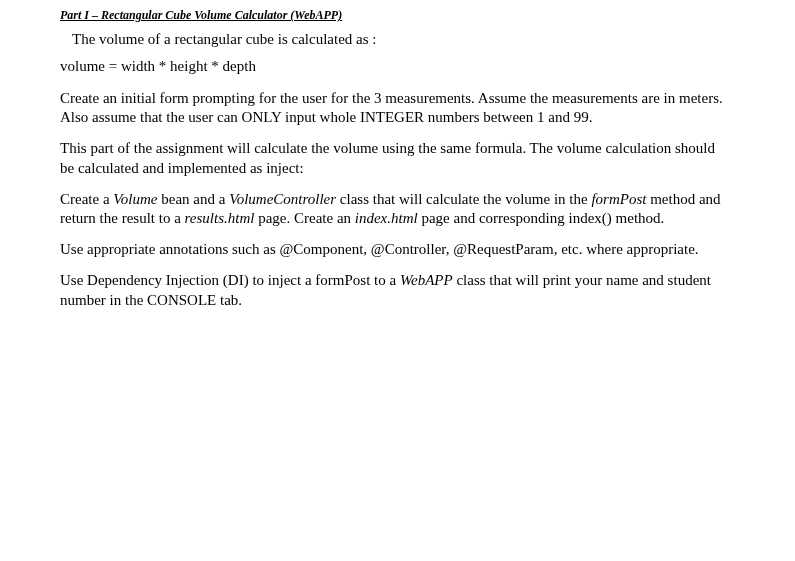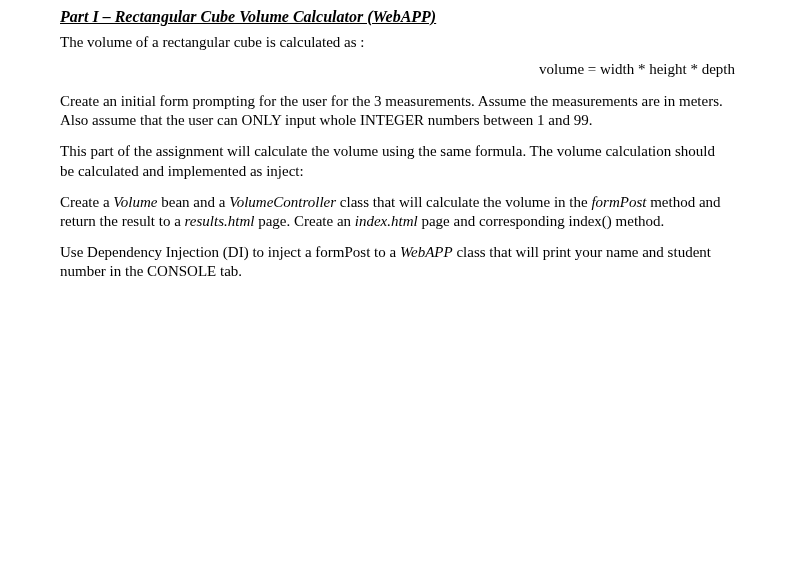--- a/index.html
+++ b/index.html
@@ -14,33 +14,33 @@
       height: 561px;
       overflow: hidden;
     }
     .page {
       padding: 8px 60px 16px 60px;
     }
     .title {
       font-weight: bold;
       font-style: italic;
       text-decoration: underline;
-      font-size: 16px;
+      font-size: 12px;
       margin: 0 0 8px 0;
     }
     .diagram-wrap {
       display: flex;
       justify-content: center;
       margin: 6px 0 8px 0;
     }
     .intro {
-      margin: 6px 0 6px 0;
+      margin: 6px 0 6px 12px;
     }
     .formula {
-      text-align: right;
+      text-align: left;
       margin: 10px 0 14px 0;
     }
     .para {
       margin: 10px 8px 12px 0;
       line-height: 1.28;
     }
     .bi { font-weight: normal; font-style: italic; }
     .lbl {
       font-family: Arial, Helvetica, sans-serif;
       font-size: 13px;
@@ -59,18 +59,19 @@
   <div class="formula">volume = width * height * depth</div>
 
   <div class="para">Create an initial form prompting for the user for the 3 measurements. Assume the measurements are in meters. Also assume that the user can ONLY input whole INTEGER numbers between 1 and 99.</div>
 
   <div class="para">This part of the assignment will calculate the volume using the same formula. The volume calculation should be calculated and implemented as inject:</div>
 
   <div class="para">
     <span>Create a </span><span class="bi">Volume</span><span> bean and a </span><span class="bi">VolumeController</span><span> class that will calculate the volume in the </span><span class="bi">formPost</span><span> method and return the result to a </span><span class="bi">results.html</span><span> page. Create an </span><span class="bi">index.html</span><span> page and corresponding index() method.</span>
   </div>
 
+  <div class="para">Use appropriate annotations such as @Component, @Controller, @RequestParam, etc. where appropriate.</div>
 
   <div class="para">
     <span>Use Dependency Injection (DI) to inject a formPost to a </span><span class="bi">WebAPP</span><span> class that will print your name and student number in the CONSOLE tab.</span>
   </div>
 
 </div>
 
 </body></html>

